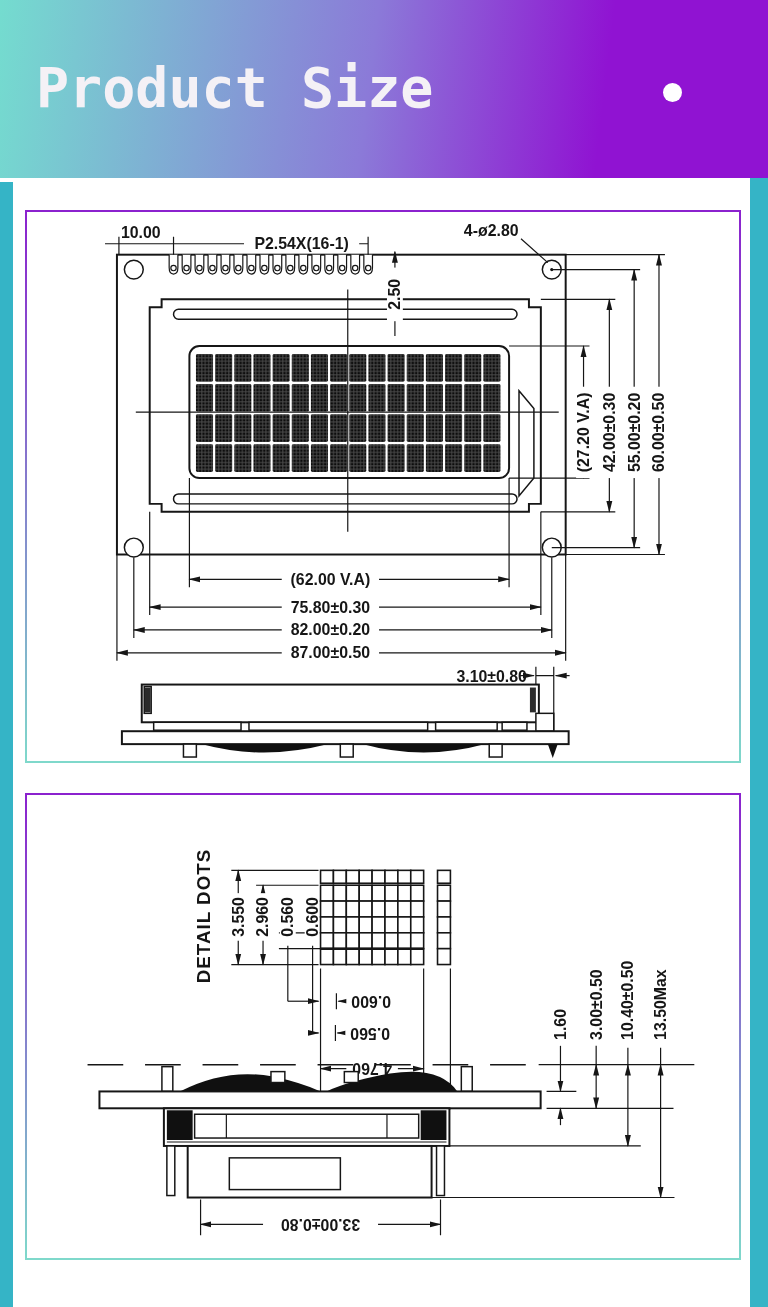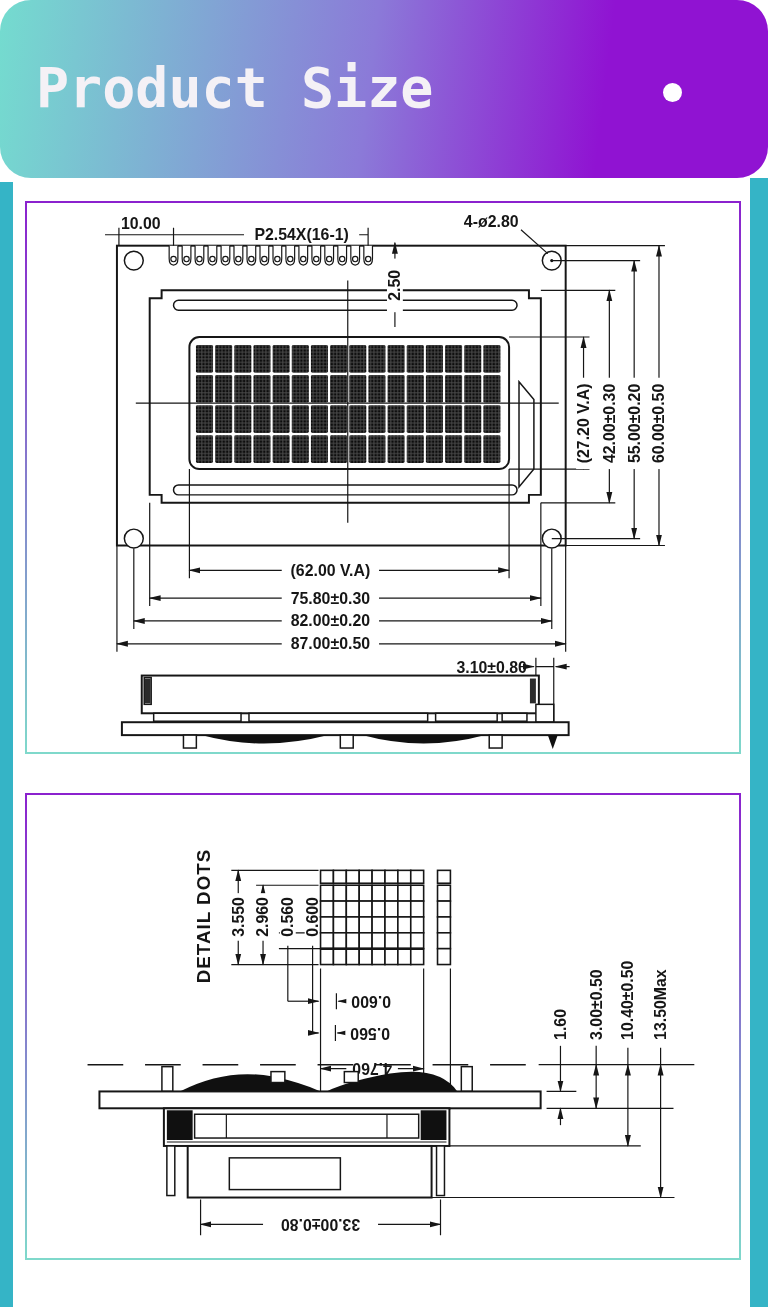--- a/index.html
+++ b/index.html
@@ -1,30 +1,30 @@
 <!DOCTYPE html>
 <html><head>
 <meta charset="utf-8">
 <style>
   html,body{margin:0;padding:0;}
   body{width:768px;height:1307px;position:relative;background:#ffffff;overflow:hidden;
        font-family:"Liberation Sans",sans-serif;}
   .hdr{position:absolute;left:0;top:0;width:768px;height:178px;
-       background:linear-gradient(97deg,#74dccf 0%,#8b7ad8 48%,#9013d2 78%,#9013d2 100%);border-radius:31px;}
+       background:linear-gradient(97deg,#74dccf 0%,#8b7ad8 48%,#9013d2 78%,#9013d2 100%);}
   .hdr-title{position:absolute;left:36px;top:56px;color:#f4f1f6;
        font-family:"DejaVu Sans Mono","Liberation Mono",monospace;
        font-weight:bold;font-size:55px;letter-spacing:0px;white-space:nowrap;}
   .hdr-dot{position:absolute;left:663px;top:83px;width:19px;height:19px;border-radius:50%;background:#ffffff;}
   .strip{position:absolute;background:#35b4c6;}
   .strip.left{left:0;top:182px;width:13px;height:1125px;}
   .strip.right{left:750px;top:178px;width:18px;height:1129px;}
   .panel{position:absolute;left:25px;width:716px;padding:2px;box-sizing:border-box;
        background:linear-gradient(180deg,#8b21ce 0%,#7fd9cb 100%);}
   .panel-inner{position:relative;width:100%;height:100%;background:#ffffff;}
-  .panel1{top:201px;height:553px;}
+  .panel1{top:210px;height:553px;}
   .panel2{top:793px;height:467px;}
   .panel svg{position:absolute;left:0;top:0;width:100%;height:100%;display:block;}
   
   .s{stroke:#161616;fill:none;stroke-width:1.5;}
   .sf{stroke:#161616;fill:#ffffff;stroke-width:1.5;}
   .t{stroke-width:1.2;}
   .b{stroke-width:2;}
   .bb{stroke-width:2.5;}
   .dim{font:700 16px "Liberation Sans",sans-serif;fill:#161616;}
   .dd{font:700 19px "Liberation Sans",sans-serif;fill:#161616;letter-spacing:1px;}

